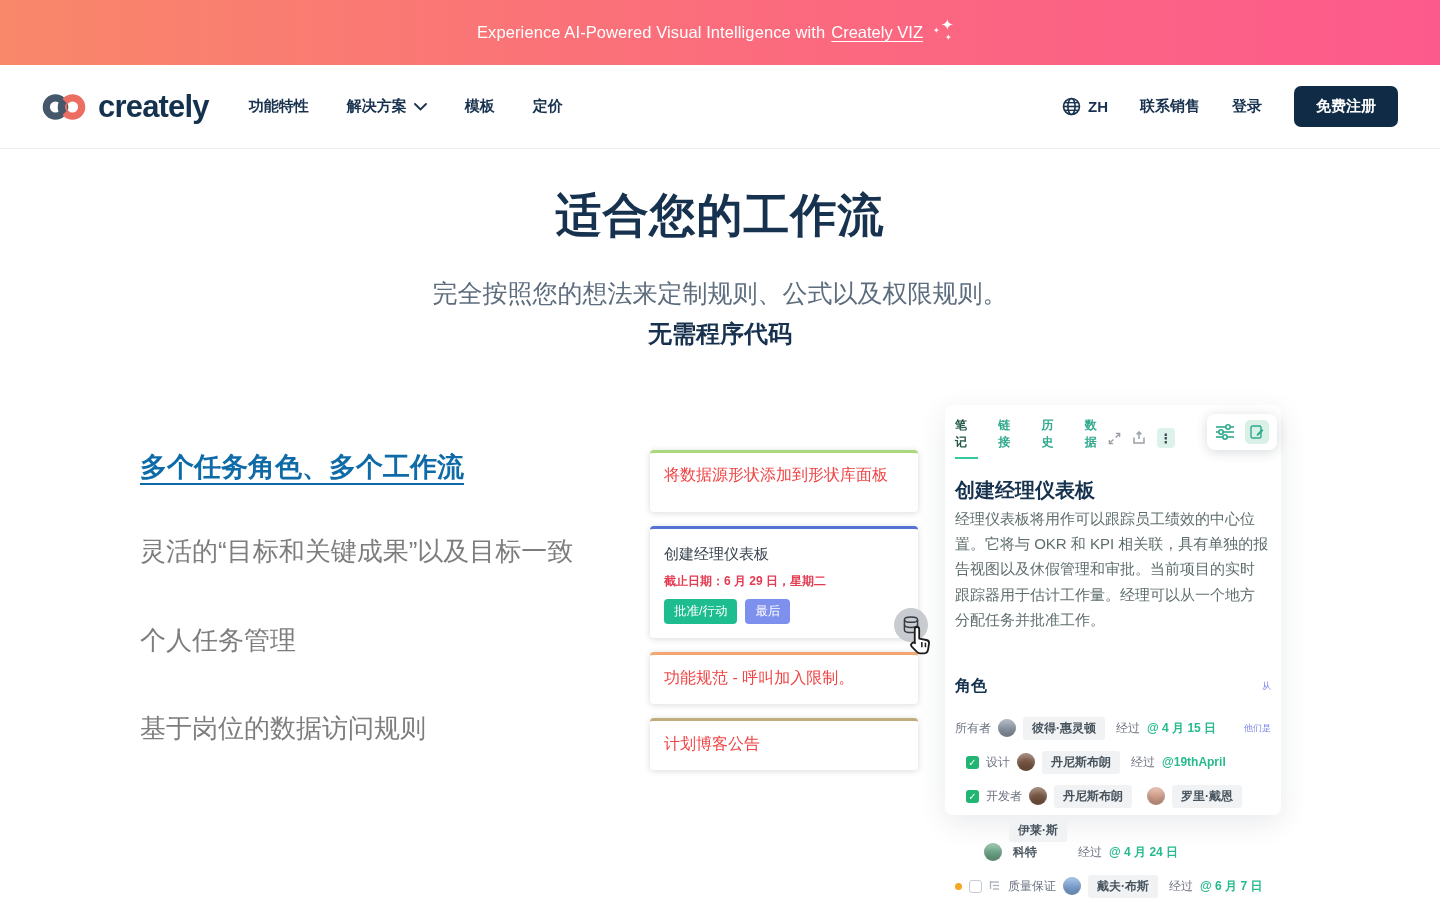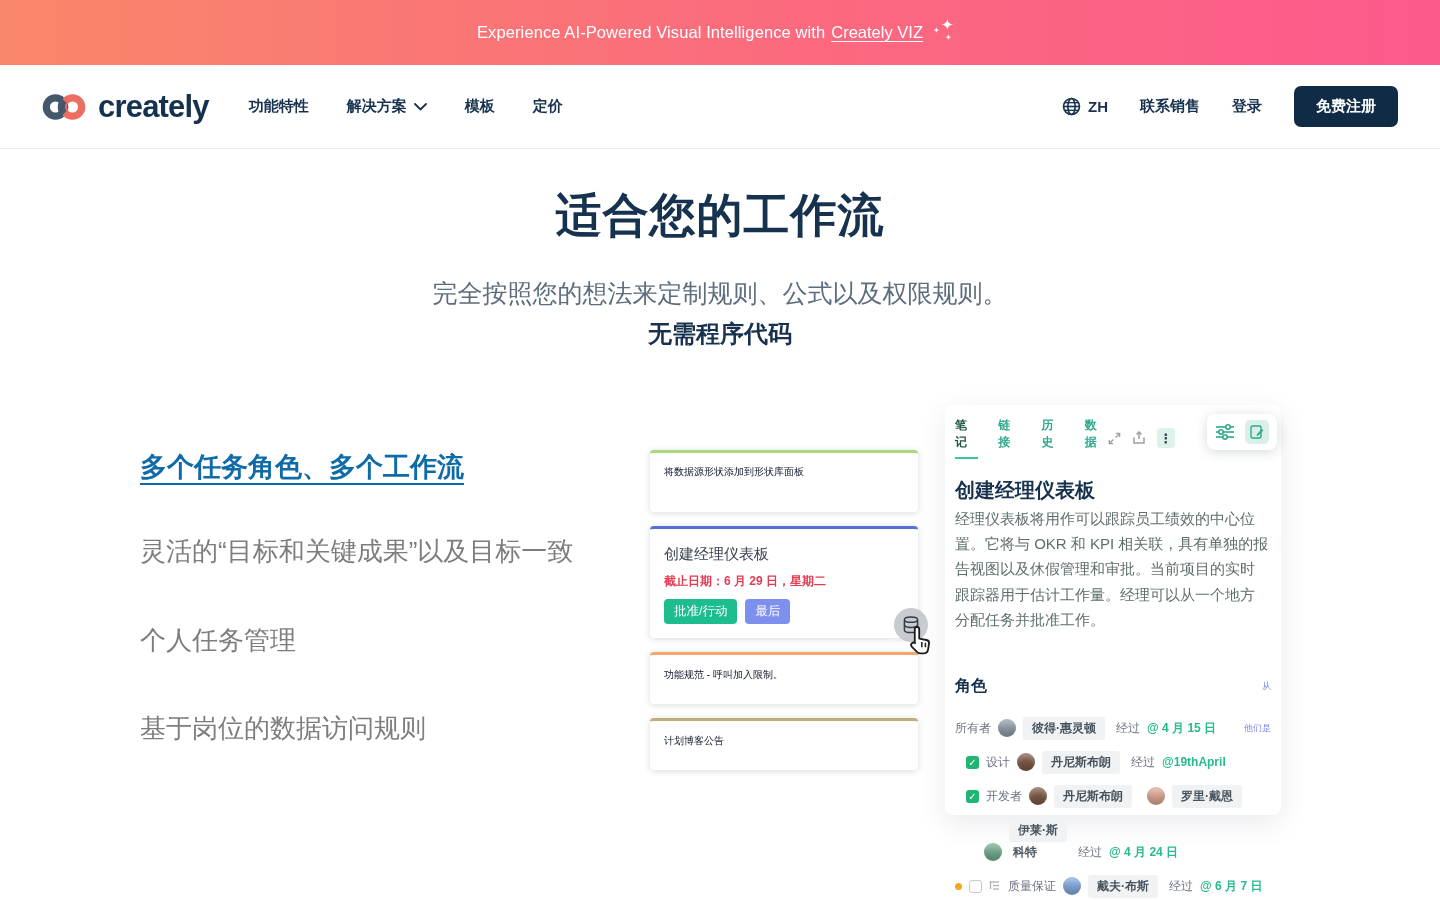--- a/index.html
+++ b/index.html
@@ -40,21 +40,21 @@
 
   .feature-col { position:absolute; left:140px; top:44px; width:480px; }
   .feature-link { display:inline-block; font-size:27px; font-weight:700; color:#0e6ba8;
     text-decoration:underline; text-underline-offset:7px; text-decoration-thickness:2px; cursor:pointer; }
   .feature-item { margin-top:44px; font-size:26px; color:#7d7d7d; line-height:1.72; }
 
   
   .cards-col { position:absolute; left:650px; top:45px; width:268px; }
   .mcard { background:#fff; border-radius:4px; box-shadow:0 1px 6px rgba(40,50,60,.18);
     border-top:3px solid #ccc; padding:12px 14px; margin-bottom:14px; }
-  .mcard .ghost { font-size:10px; color:#0f172a; }
+  .mcard .ghost { font-size:16px; color:#ef4444; }
   .mcard1 { height:62px; }
   .mcard2 { height:112px; }
   .mcard2 .t { font-size:15px; font-weight:500; color:#37424d; margin-top:4px; }
   .mcard2 .due { font-size:12px; font-weight:700; color:#e43a52; margin-top:9px; }
   .tags { display:flex; gap:8px; margin-top:9px; }
   .tag { color:#fff; font-size:12.5px; padding:4px 10px; border-radius:4px; }
   .mcard3,.mcard4 { height:52px; padding-top:13px; }
 
   .cursor-wrap { position:absolute; left:240px; top:158px; width:60px; height:62px; z-index:5; }
   .db-badge { position:absolute; left:4px; top:0; width:34px; height:34px; border-radius:50%;

